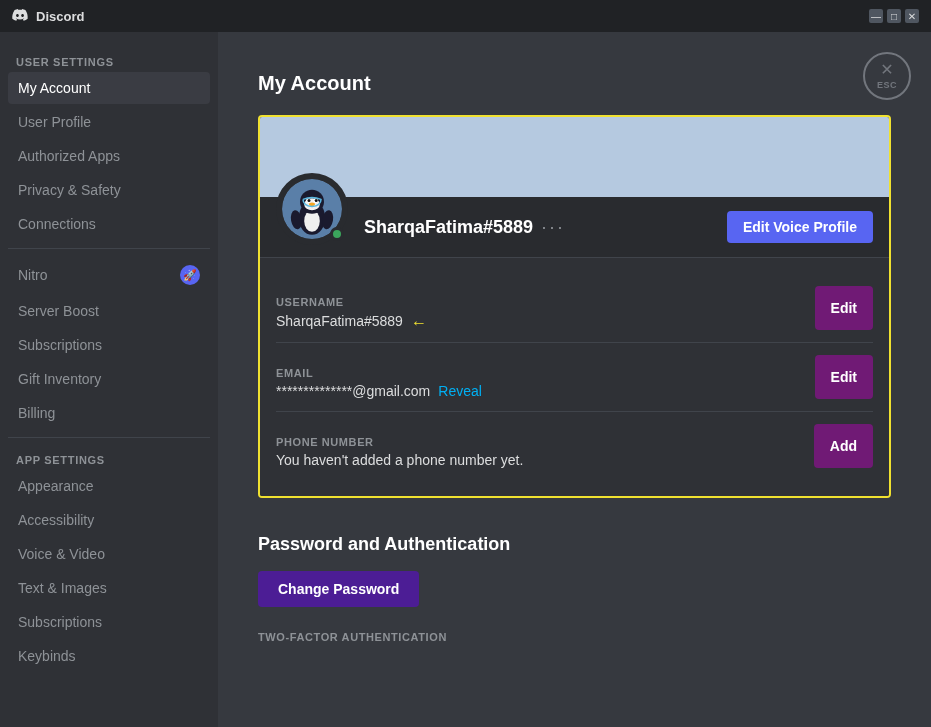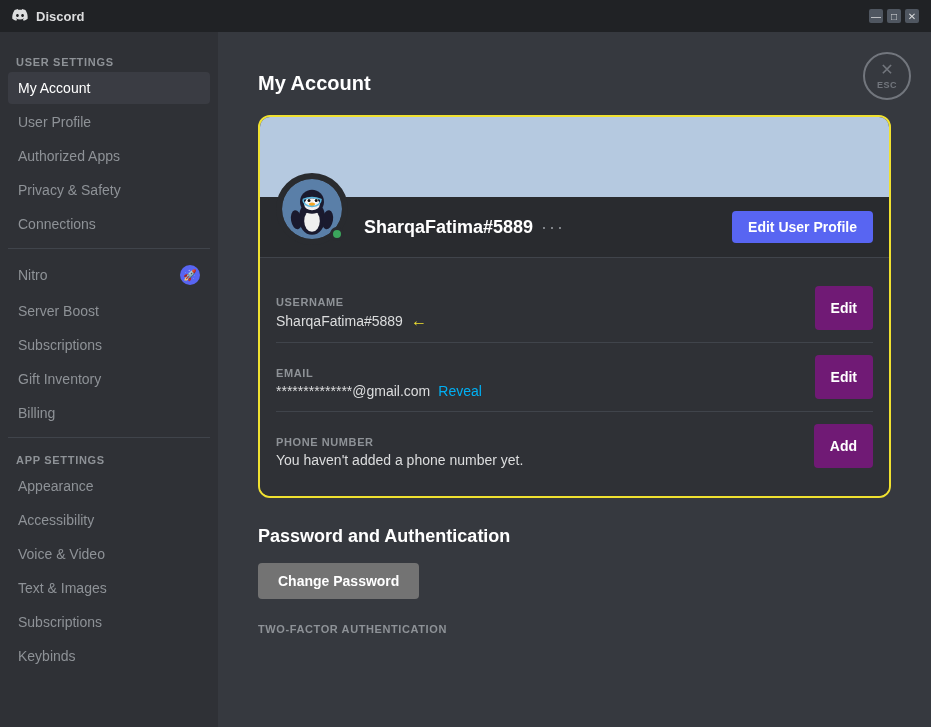--- a/index.html
+++ b/index.html
@@ -147,23 +147,23 @@
     }
     .esc-button-label {
       font-size: 9px;
       font-weight: 700;
       letter-spacing: 0.5px;
     }
 
     
     .profile-card {
       border: 2px solid #f0e130;
-      border-radius: 12px;
+      border-radius: 4px;
       overflow: hidden;
-      margin-bottom: 28px;
+      margin-bottom: 36px;
     }
     .profile-banner {
       height: 80px;
       background: #b5c9e0;
     }
     .profile-info-row {
       background: #292b2f;
       padding: 12px 16px;
       display: flex;
       align-items: center;
@@ -281,21 +281,21 @@
     }
 
     
     .section-title {
       font-size: 18px;
       font-weight: 700;
       color: #fff;
       margin-bottom: 16px;
     }
     .change-password-btn {
-      background: #737373;
+      background: #4c1d95;
       color: #fff;
       border: none;
       border-radius: 4px;
       padding: 10px 20px;
       font-size: 14px;
       font-weight: 600;
       cursor: pointer;
     }
     .two-factor-label {
       font-size: 11px;
@@ -422,21 +422,21 @@
               <ellipse cx="24" cy="68" rx="9" ry="16" fill="#1a1a2e" transform="rotate(-10 24 68)"></ellipse>
               <ellipse cx="76" cy="68" rx="9" ry="16" fill="#1a1a2e" transform="rotate(10 76 68)"></ellipse>
             </svg>
           </div>
           <div class="online-dot"></div>
         </div>
         <div class="profile-name-area">
           <span class="profile-username">SharqaFatima#5889</span>
           <span class="profile-dots">···</span>
         </div>
-        <button class="edit-profile-btn">Edit User Profile</button>
+        <button class="edit-profile-btn">Edit Voice Profile</button>
       </div>
 
       <div class="profile-fields" id="profile-fields-container">
       <div class="field-row">
             <div class="field-left">
               <div class="field-label">USERNAME</div>
               <div class="field-value">
                 <span>SharqaFatima#5889</span>
                 <span class="arrow-icon">←</span>
               </div>

